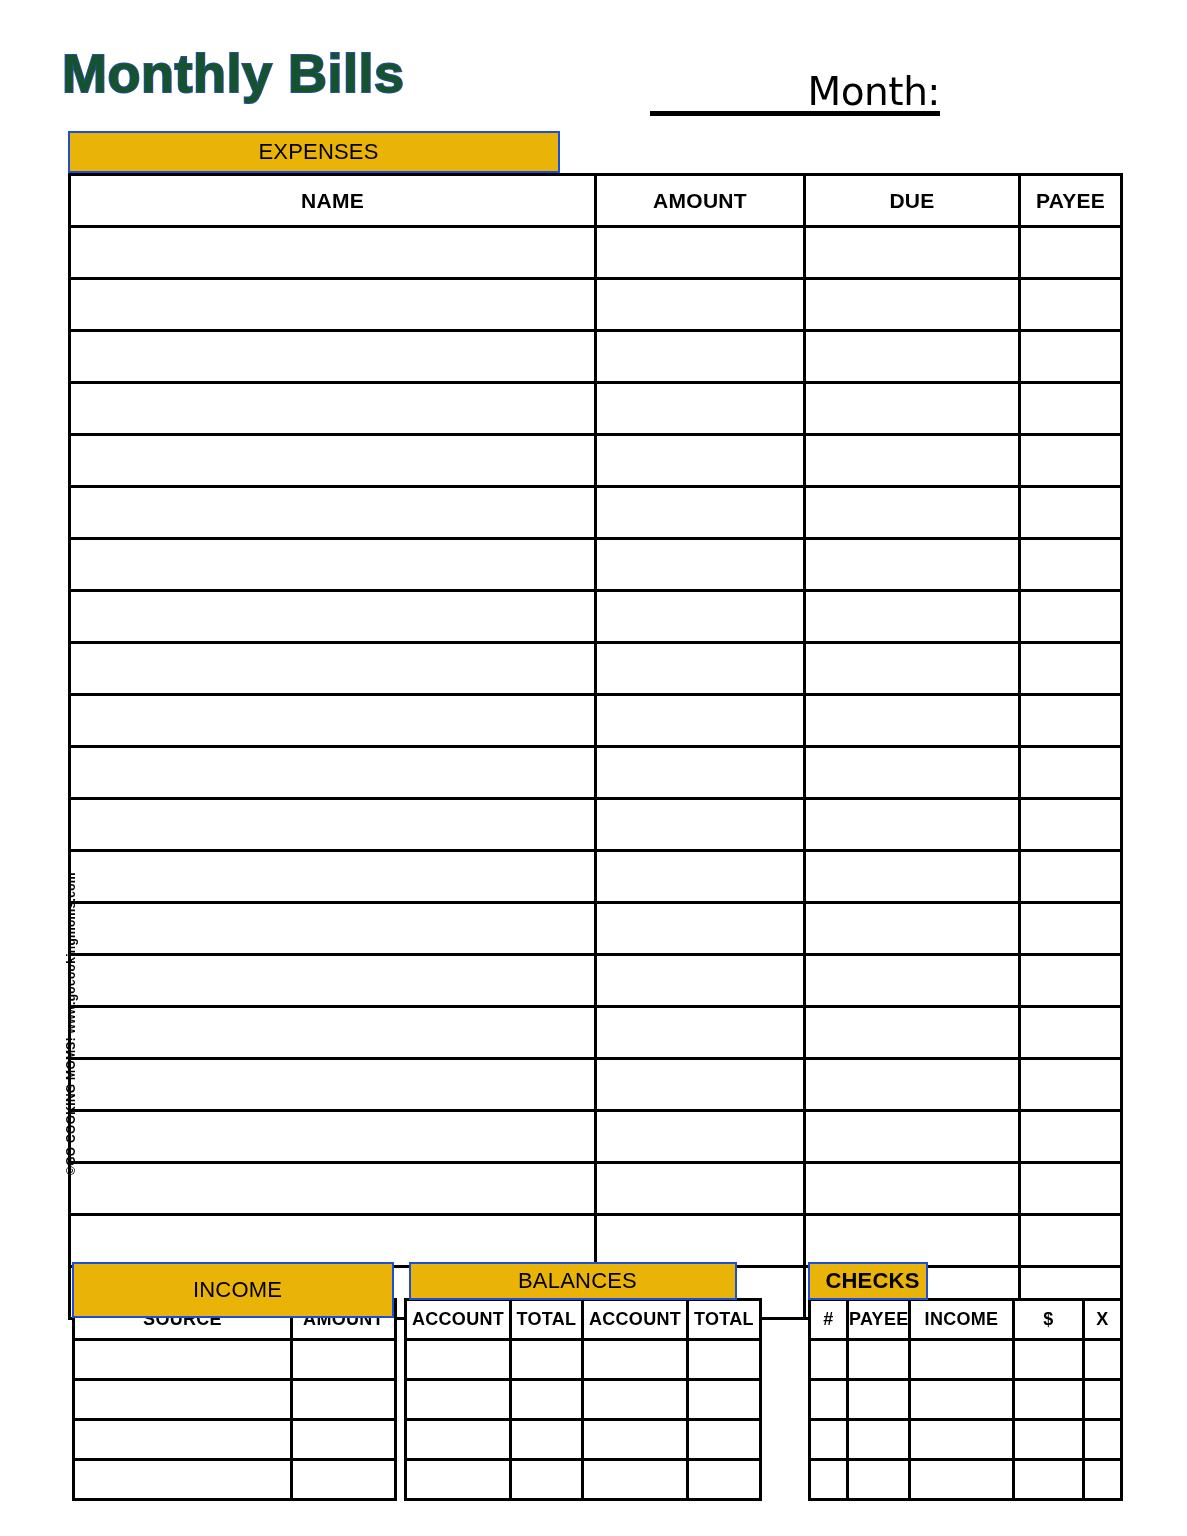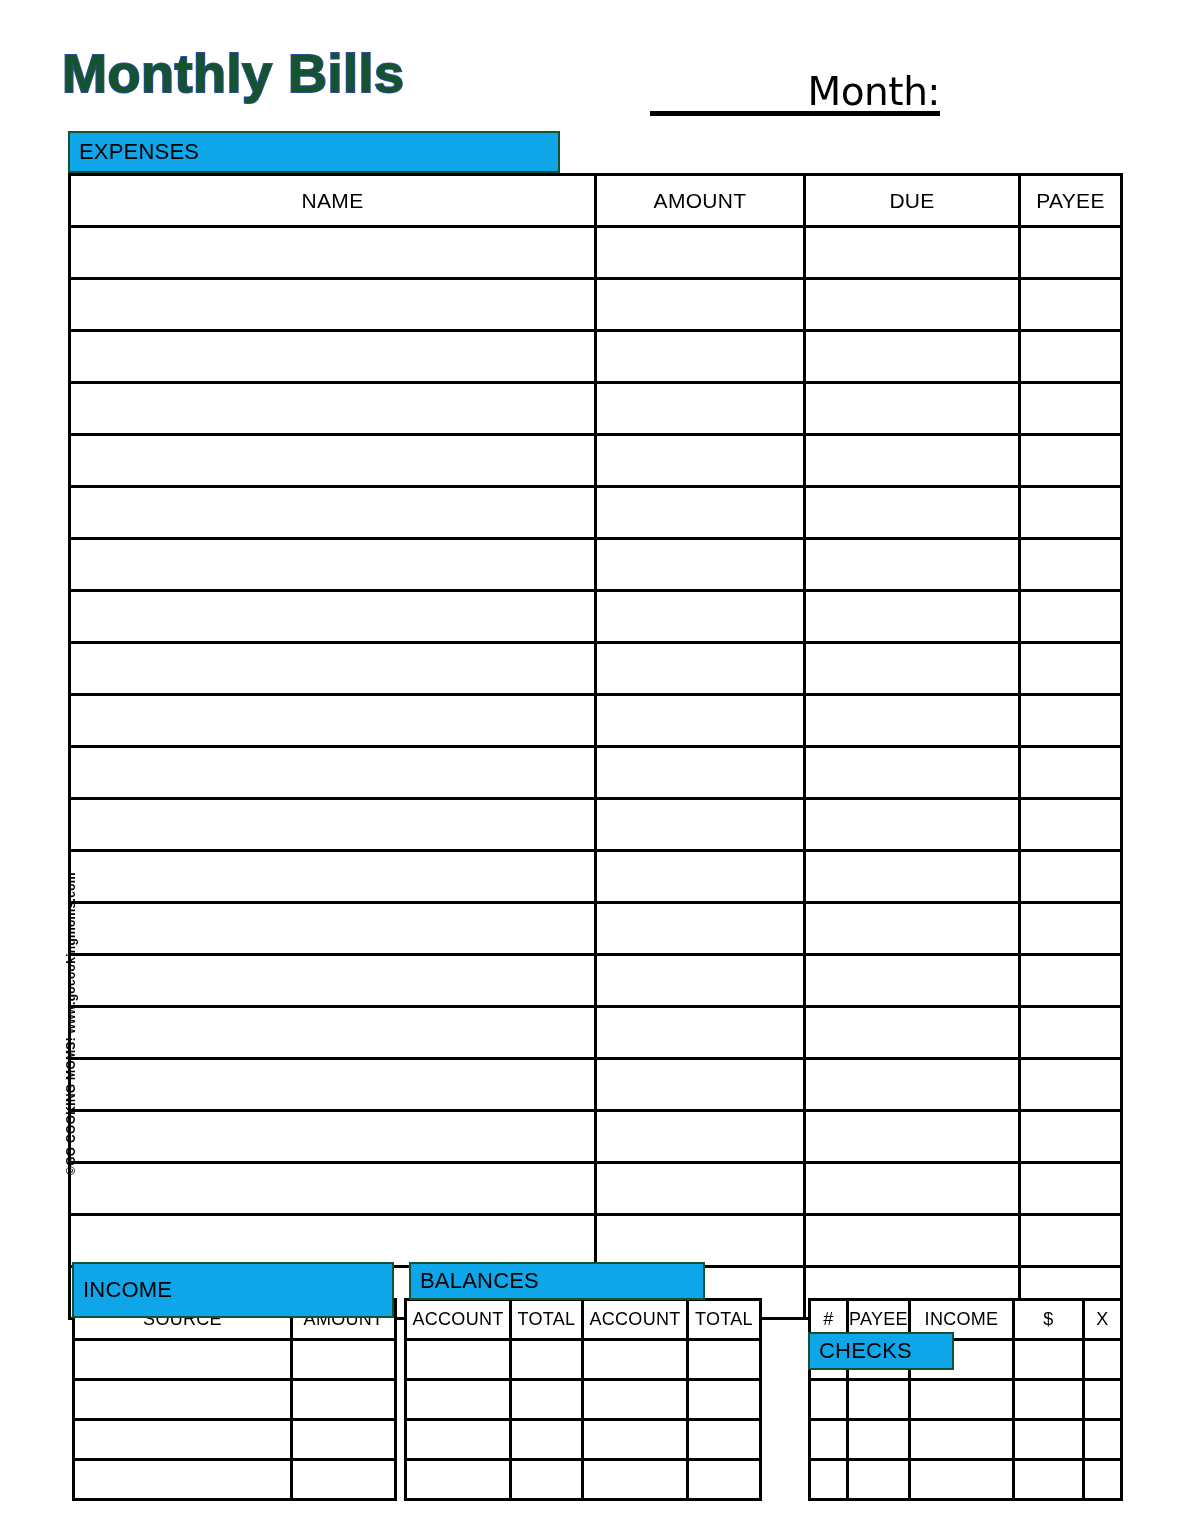--- a/index.html
+++ b/index.html
@@ -49,52 +49,53 @@
   .month-rule {
     width: 290px;
     height: 0;
     border-bottom: 5px solid #000;
     margin-bottom: 4px;
   }
 
   
   .tab-label {
     position: absolute;
-    border: 2px solid #14532d;
-    background: #0ea5e9;
+    border: 2px solid #1d4ed8;
+    background: #eab308;
     box-sizing: border-box;
     display: flex;
     align-items: center;
     padding-left: 9px;
     font-size: 22px;
     font-family: "Liberation Sans", sans-serif;
     letter-spacing: 0.2px;
     z-index: 4;
+    justify-content: center;
   }
   #tab-expenses { left: 68px; top: 131px; width: 492px; height: 42px; }
   #tab-income   { left: 72px; top: 1262px; width: 322px; height: 56px; }
-  #tab-balances { left: 409px; top: 1262px; width: 296px; height: 38px; }
-  #tab-checks   { left: 808px; top: 1332px; width: 146px; height: 38px; }
+  #tab-balances { left: 409px; top: 1262px; width: 328px; height: 38px; }
+  #tab-checks   { left: 808px; top: 1262px; width: 120px; height: 38px; font-weight: bold; }
 
   
   .grid {
     position: absolute;
     border-collapse: collapse;
     table-layout: fixed;
     background: #fff;
     z-index: 2;
   }
   .grid td, .grid th {
     border: 3px solid #000;
     padding: 0;
     background: #fff;
   }
   .grid th {
     font-size: 21px;
-    font-weight: normal;
+    font-weight: bold;
     font-family: "Liberation Sans", sans-serif;
     text-align: center;
     letter-spacing: 0.3px;
   }
 
   
   #expenses-table { left: 68px; top: 173px; width: 1052px; }
   #expenses-table th { height: 49px; }
   #expenses-table td { height: 49px; }
   #expenses-table .totals-cell {

